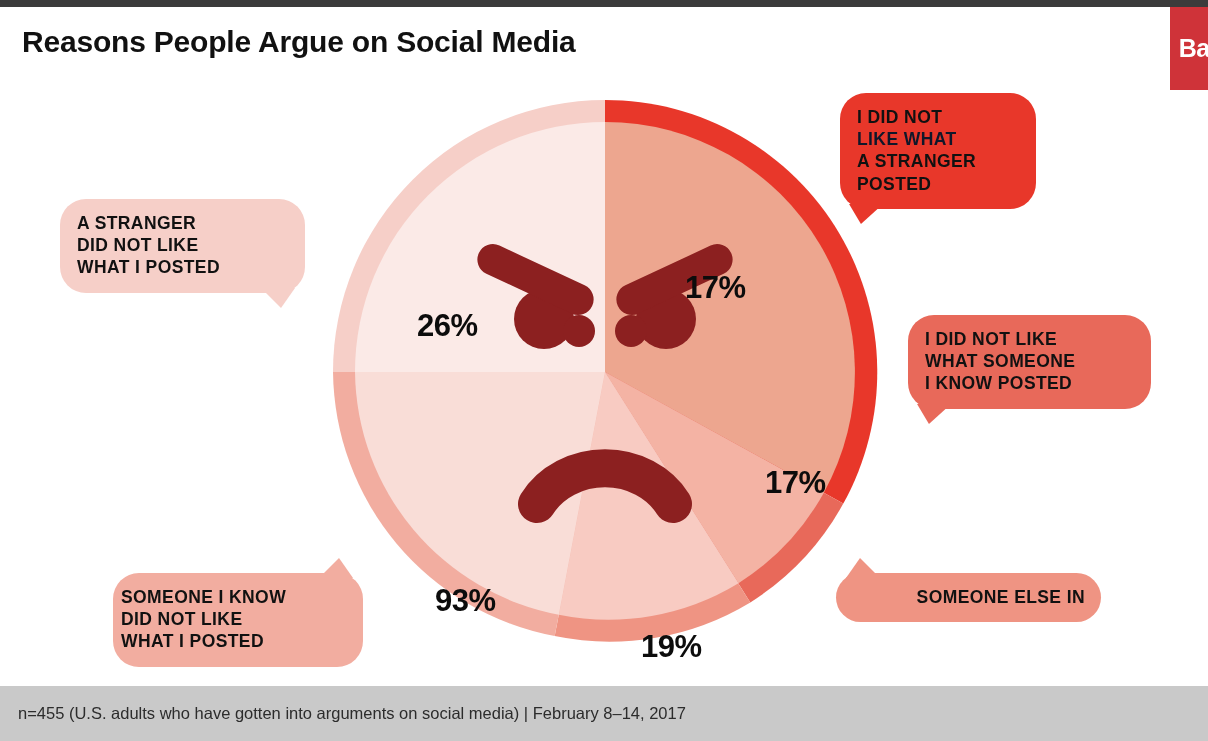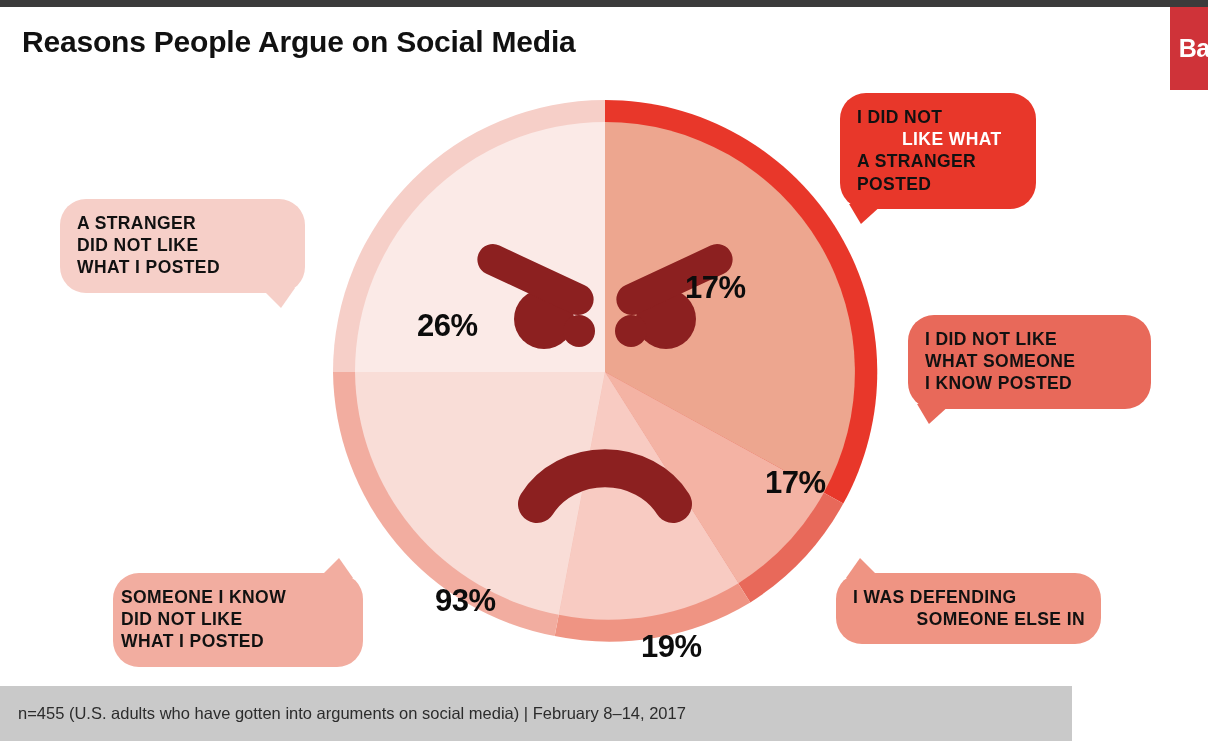--- a/index.html
+++ b/index.html
@@ -77,21 +77,21 @@
   }
   .tail-tr { 
     right: 10px; top: -15px;
     border-right: 14px solid transparent;
     border-left: 20px solid transparent;
     border-bottom: 20px solid currentColor;
   }
 
   
   .footer-bar {
-    position: absolute; left: 0; top: 686px; width: 1072px; height: 55px;
+    position: absolute; left: 0; top: 686px; width: 1208px; height: 55px;
     background: #c9c9c9;
     display: flex; align-items: center;
   }
   .footer-text {
     margin-left: 18px; font-size: 16.5px; color: #2c2c2c; white-space: nowrap;
   }
 </style>
 </head>
 <body>
 
@@ -144,35 +144,34 @@
 
     <div class="pct-label" style="left:360px; top:178px;">17%</div>
     <div class="pct-label" style="left:440px; top:373px;">17%</div>
     <div class="pct-label" style="left:316px; top:537px;">19%</div>
     <div class="pct-label" style="left:110px; top:491px;">93%</div>
     <div class="pct-label" style="left:92px; top:216px;">26%</div>
   </div>
 
   <div class="bubble" style="left:840px; top:93px; width:196px; background:#e8372a; color:#e8372a;">
     <span class="line" style="color:#111;">I DID NOT</span>
-    <span class="line" style="color:#ffffff;margin-left:45px;">LIKE WHAT</span>
+    <span class="line" style="color:#0f172a;">LIKE WHAT</span>
     <span class="line" style="color:#111;">A STRANGER</span>
     <span class="line" style="color:#111;">POSTED</span>
     <span class="tail tail-bl"></span>
   </div>
 
   <div class="bubble" style="left:908px; top:315px; width:243px; background:#e8695a; color:#e8695a;">
     <span class="line" style="color:#111;">I DID NOT LIKE</span>
     <span class="line" style="color:#111;">WHAT SOMEONE</span>
     <span class="line" style="color:#111;">I KNOW POSTED</span>
     <span class="tail tail-bl"></span>
   </div>
 
   <div class="bubble" style="left:836px; top:573px; width:265px; background:#ef9483; color:#ef9483;">
-    <span class="line" style="color:#111;">I WAS DEFENDING</span>
     <span class="line" style="color:#111;text-align:right;">SOMEONE ELSE IN</span>
     <span class="tail tail-tl"></span>
   </div>
 
   <div class="bubble" style="left:113px; top:573px; width:250px; background:#f2ada0; color:#f2ada0;padding-left:8px;">
     <span class="line" style="color:#111;">SOMEONE I KNOW</span>
     <span class="line" style="color:#111;">DID NOT LIKE</span>
     <span class="line" style="color:#111;">WHAT I POSTED</span>
     <span class="tail tail-tr"></span>
   </div>

